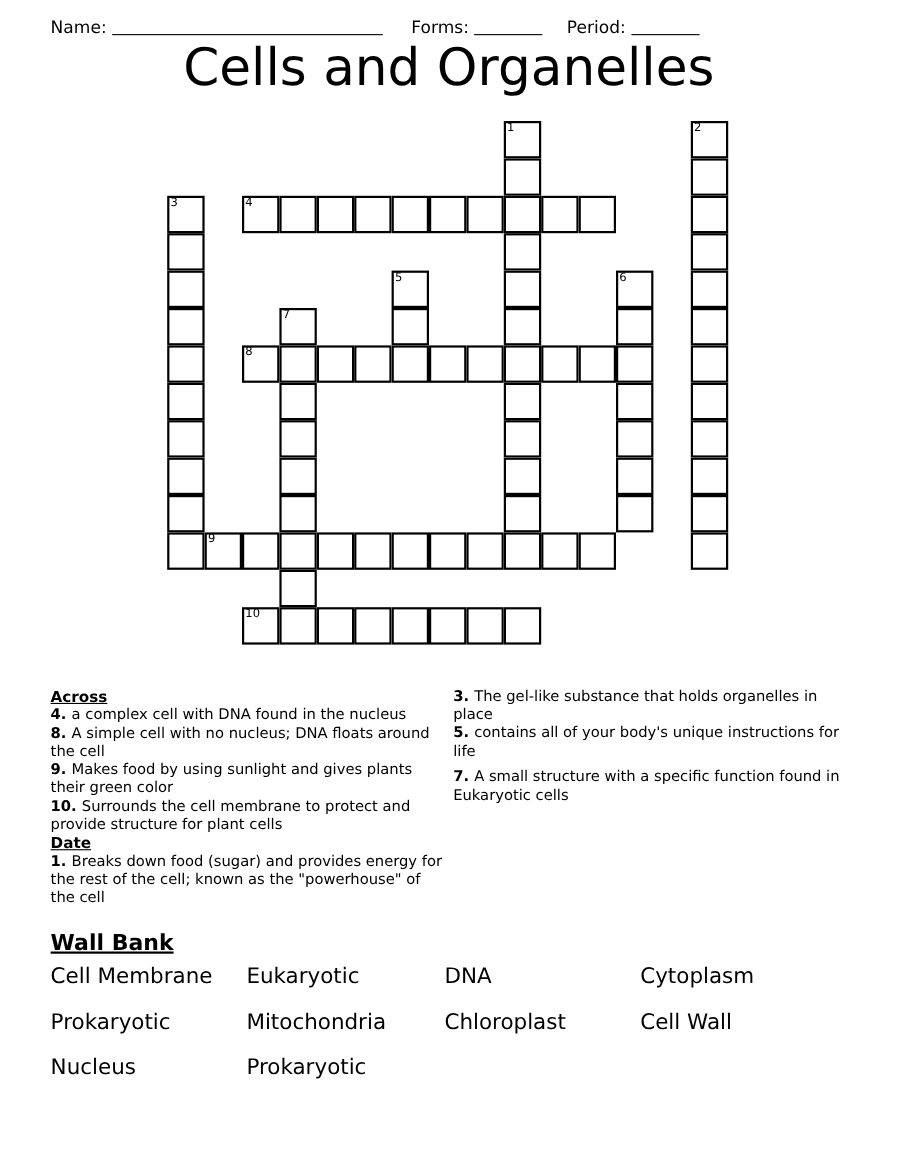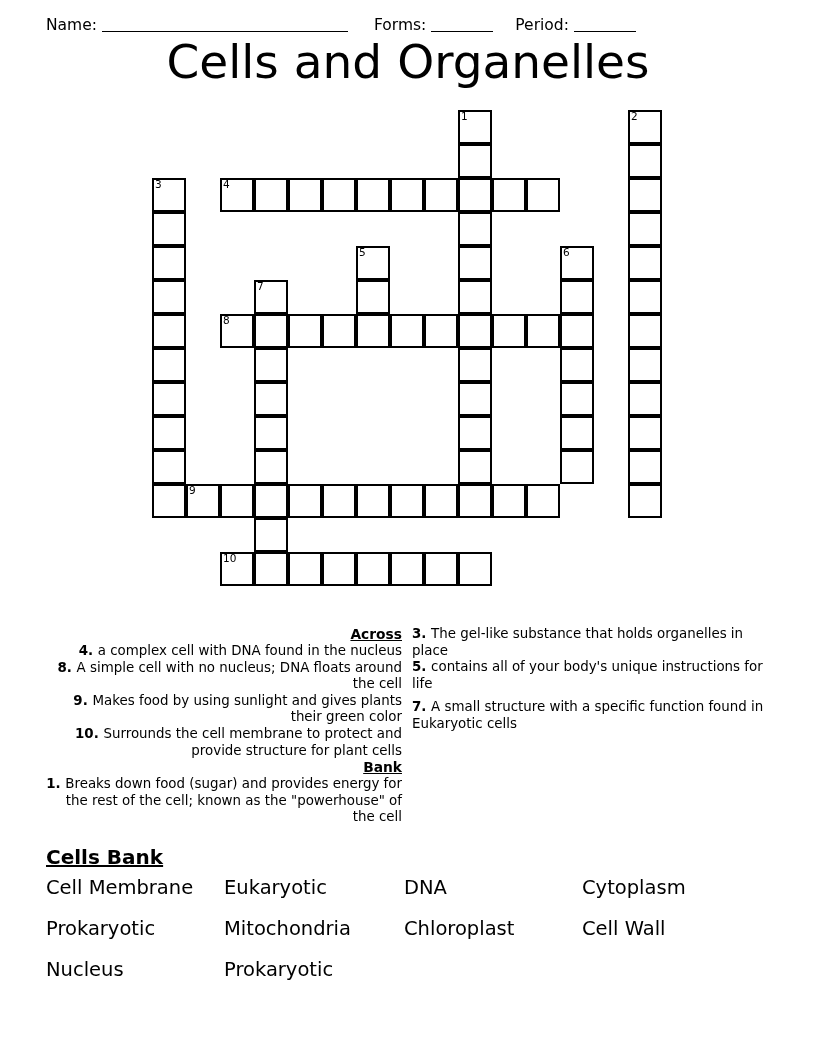--- a/index.html
+++ b/index.html
@@ -85,21 +85,21 @@
     top: 626px;
     width: 724px;
     height: 210px;
   }
   .clue-col {
     position: absolute;
     top: 0;
     font-size: 13.4px;
     line-height: 16.6px;
   }
-  .clue-col-left  { left: 0px;   width: 356px; text-align: right; }
+  .clue-col-left  { left: 0px;   width: 356px; }
   .clue-col-right { left: 366px; width: 358px; }
   .clue-heading {
     font-weight: bold;
     text-decoration: underline;
     font-size: 13.8px;
     line-height: 17px;
   }
   .clue {
     margin: 0;
     padding: 0;
@@ -254,33 +254,33 @@
     <div class="cw-cell" style="left: 458px; top: 552px;"></div>
   </div>
 
 <div class="clues">
   <div class="clue-col clue-col-left" id="clue-col-left">
       <div class="clue-heading">Across</div>
       <div class="clue"><span class="clue-num">4. </span><span class="clue-text">a complex cell with DNA found in the nucleus</span></div>
       <div class="clue"><span class="clue-num">8. </span><span class="clue-text">A simple cell with no nucleus; DNA floats around the cell</span></div>
       <div class="clue"><span class="clue-num">9. </span><span class="clue-text">Makes food by using sunlight and gives plants their green color</span></div>
       <div class="clue"><span class="clue-num">10. </span><span class="clue-text">Surrounds the cell membrane to protect and provide structure for plant cells</span></div>
-      <div class="clue-heading">Bank</div>
+      <div class="clue-heading">Date</div>
       <div class="clue"><span class="clue-num">1. </span><span class="clue-text">Breaks down food (sugar) and provides energy for the rest of the cell; known as the "powerhouse" of the cell</span></div>
     </div>
   <div class="clue-col clue-col-right" id="clue-col-right">
       <div class="clue"><span class="clue-num">3. </span><span class="clue-text">The gel-like substance that holds organelles in place</span></div>
       <div class="clue"><span class="clue-num">5. </span><span class="clue-text">contains all of your body's unique instructions for life</span></div>
       <div class="clue-spacer"></div>
       <div class="clue"><span class="clue-num">7. </span><span class="clue-text">A small structure with a specific function found in Eukaryotic cells</span></div>
     </div>
 </div>
 
 <div class="wordbank">
-  <div class="wb-heading">Cells Bank</div>
+  <div class="wb-heading">Wall Bank</div>
   <div class="wb-grid" id="wb-grid">
       <div class="wb-word">Cell Membrane</div>
       <div class="wb-word">Eukaryotic</div>
       <div class="wb-word">DNA</div>
       <div class="wb-word">Cytoplasm</div>
       <div class="wb-word">Prokaryotic</div>
       <div class="wb-word">Mitochondria</div>
       <div class="wb-word">Chloroplast</div>
       <div class="wb-word">Cell Wall</div>
       <div class="wb-word">Nucleus</div>

